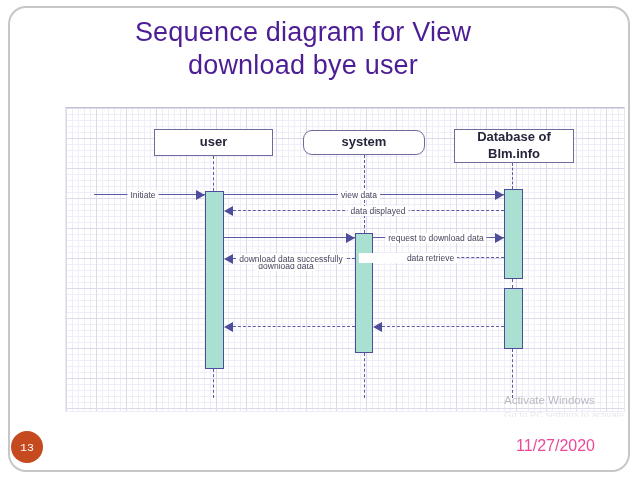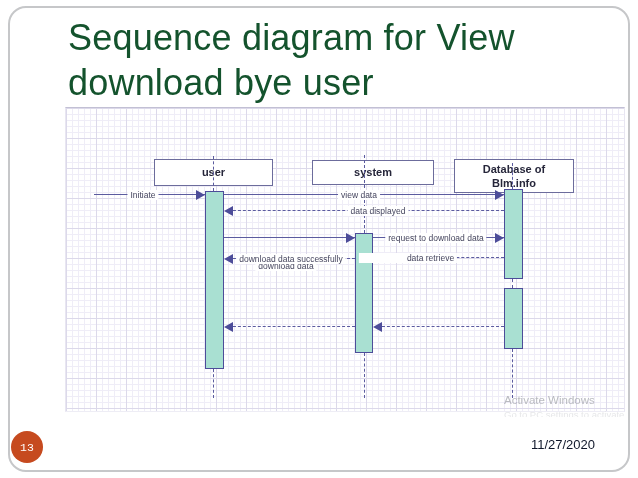--- a/index.html
+++ b/index.html
@@ -6,42 +6,42 @@
   body {
     width:638px; height:478px; position:relative; overflow:hidden;
     background:#ffffff; font-family:"Liberation Sans", sans-serif;
   }
   .slide-border {
     position:absolute; left:8px; top:6px; right:8px; bottom:6px;
     border:2px solid #c6c7c9; border-radius:18px; pointer-events:none;
   }
   .title {
     position:absolute; left:68px; top:16px; width:470px;
-    font-size:36px; color:#14532d; line-height:1.24; letter-spacing:.2px;
+    font-size:27px; color:#4c1d95; line-height:1.24; letter-spacing:.2px;text-align:center;
   }
   
   .panel {
     position:absolute; left:65px; top:107px; width:558px; height:303px;
     background-color:#ffffff;
     background-image:
       linear-gradient(#dcd9ea 1px, transparent 1px),
       linear-gradient(90deg, #dcd9ea 1px, transparent 1px),
       linear-gradient(#efedf7 1px, transparent 1px),
       linear-gradient(90deg, #efedf7 1px, transparent 1px);
     background-size:30px 30px, 30px 30px, 6px 6px, 6px 6px;
     border-top:1px solid #c2c0d4;
     border-left:1px solid #e8e6f1;
     border-right:1px solid #e8e6f1;
     border-bottom:1px solid #eeedf5;
   }
   .actor {
     position:absolute; background:#ffffff; border:1.6px solid #6c6c9c;
     box-sizing:border-box; display:flex; flex-direction:column;
     align-items:center; justify-content:center;
-    font-size:11px; font-weight:bold; color:#26263a; text-align:center; line-height:1.3;margin-top:30px;
+    font-size:13px; font-weight:bold; color:#26263a; text-align:center; line-height:1.3;
   }
   .squiggle {
     text-decoration-style:wavy;
     text-decoration-color:#e03c31; text-decoration-thickness:1px;
   }
   .lifeline { position:absolute; width:0; border-left:1.6px dashed #5b5b9f; }
   .bar {
     position:absolute; background:#a9e0d2; border:1.6px solid #4d4d99;
     box-sizing:border-box;
   }
@@ -64,39 +64,39 @@
     position:absolute; left:504px; top:409px; font-size:9.5px;
     color:#d6d7da; opacity:.6; white-space:nowrap; width:120px; overflow:hidden; height:8px;
   }
   .page-circle {
     position:absolute; left:11px; top:431px; width:32px; height:32px;
     border-radius:50%; background:#c64a1f;
     display:flex; align-items:center; justify-content:center;
     color:#ffffff; font-size:11.5px;font-family:Liberation Mono, monospace;
   }
   .date {
-    position:absolute; right:43px; top:437px; font-size:13px; color:#0f172a;
+    position:absolute; right:43px; top:437px; font-size:16px; color:#ec4899;
   }
 </style>
 </head>
 <body>
 
 <div class="slide-border"></div>
 
 <div class="title">
   <div>Sequence diagram  for View</div>
   <div>download bye user</div>
 </div>
 
 <div class="panel">
 
   <div class="actor" style="left:88px; top:21px; width:119px; height:27px;">
     <span>user</span>
   </div>
-  <div class="actor" style="left:246px; top:22px; width:122px; height:25px;">
+  <div class="actor" style="left:237px; top:22px; width:122px; height:25px;border-radius:9px;">
     <span>system</span>
   </div>
   <div class="actor" style="left:388px; top:21px; width:120px; height:34px;">
     <span>Database of</span>
     <span class="squiggle">Blm.info</span>
   </div>
 
   <div class="lifeline" style="left:147px; top:48px; height:35px;"></div>
   <div class="lifeline" style="left:147px; top:261px; height:29px;"></div>
   <div class="lifeline" style="left:298px; top:47px; height:78px;"></div>

